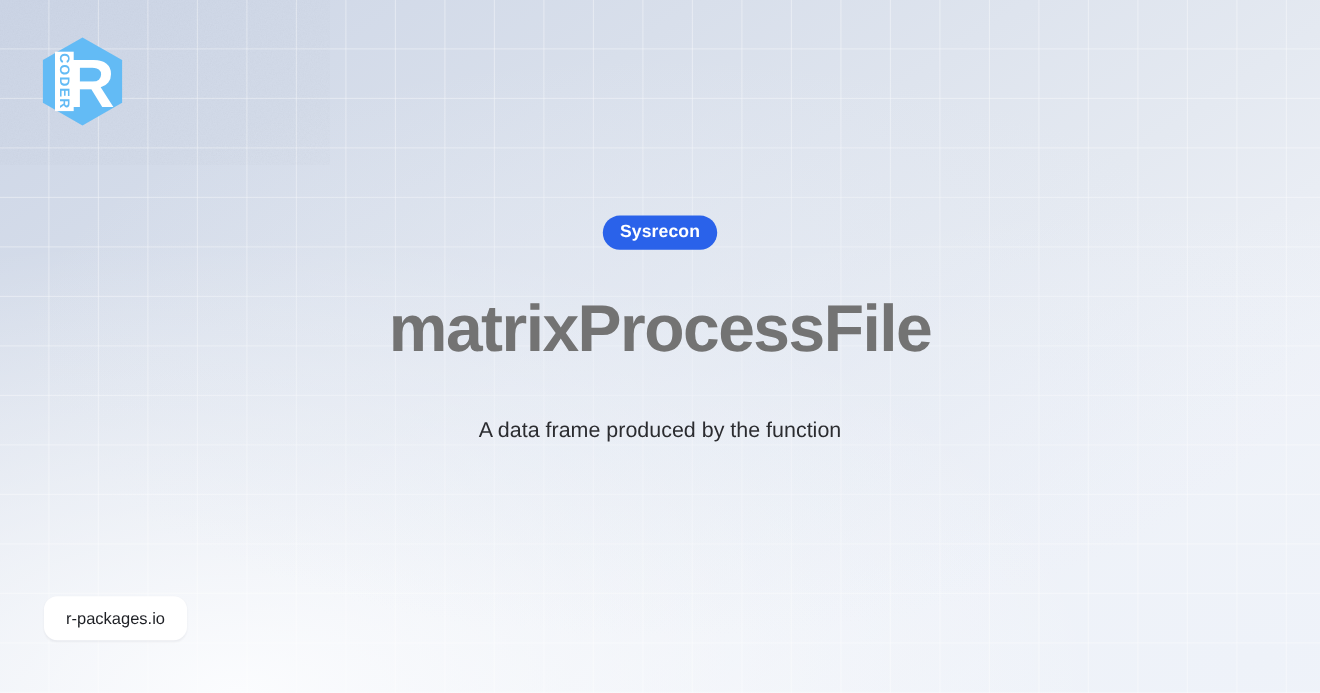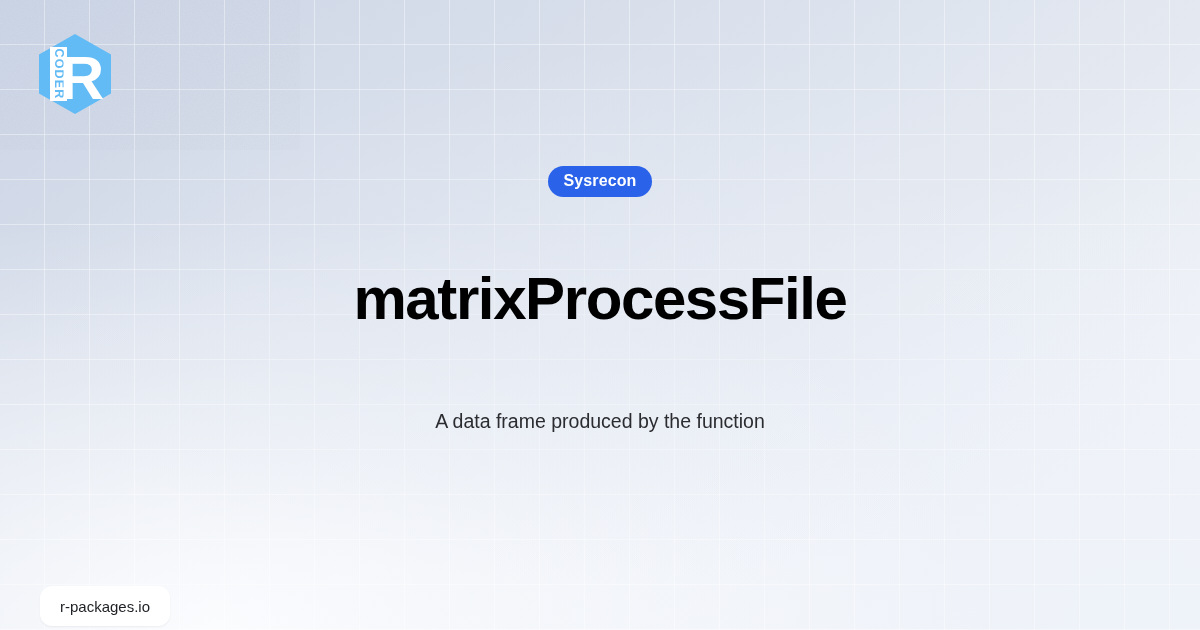--- a/index.html
+++ b/index.html
@@ -47,55 +47,54 @@
     width:78px; height:82px;
   }
   .logo svg{ display:block; width:78px; height:82px; }
 
   
   .center{
     position:absolute; left:0; right:0; top:0; bottom:0;
     display:flex; flex-direction:column;
     align-items:center; justify-content:center;
     padding-bottom:28px;
-    gap:30px;
   }
   .badge{
     display:inline-block;
     background:#2a62ea;
     color:#ffffff;
     font-size:16px;
     font-weight:bold;
     letter-spacing:.1px;
     line-height:1;
     padding:7px 16px 8px;
     border-radius:999px;
     margin-bottom:29px;
   }
   .title{
-    color:#000000;
+    color:#737373;
     font-size:60px;
     font-weight:bold;
     line-height:85px;
     letter-spacing:-1.4px;
     text-align:center;
     max-width:900px;
   }
   .subtitle{
     margin-top:36px;
     color:#2b2c30;
     font-size:19.5px;
     line-height:29px;
     text-align:center;
     max-width:430px;
   }
 
   
   .footer-chip{
-    position:absolute; left:40px; top:586px;
+    position:absolute; left:40px; top:542px;
     height:40px;
     display:flex; align-items:center;
     padding:0 20px;
     background:#ffffff;
     border-radius:12px;
     color:#1d1f24;
     font-size:15px;
     box-shadow:0 1px 2px rgba(30,41,59,.06);
   }
 </style>

